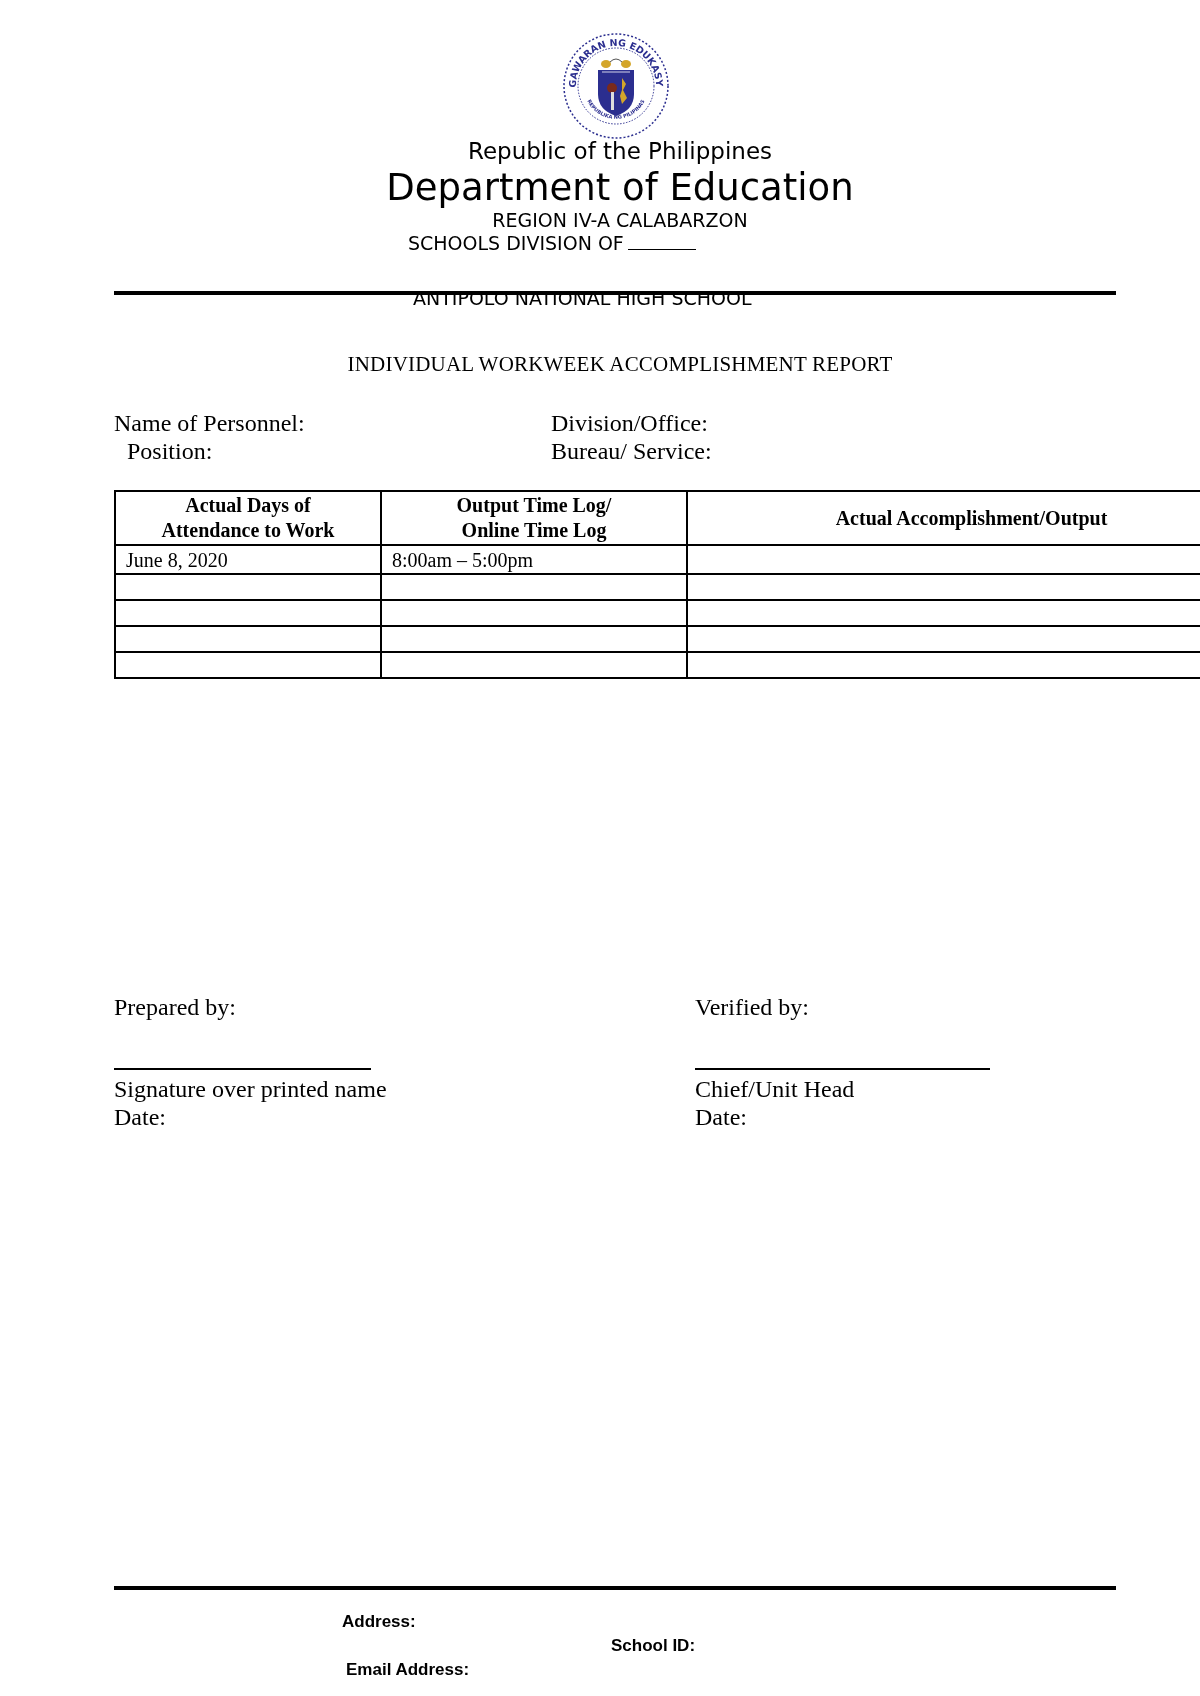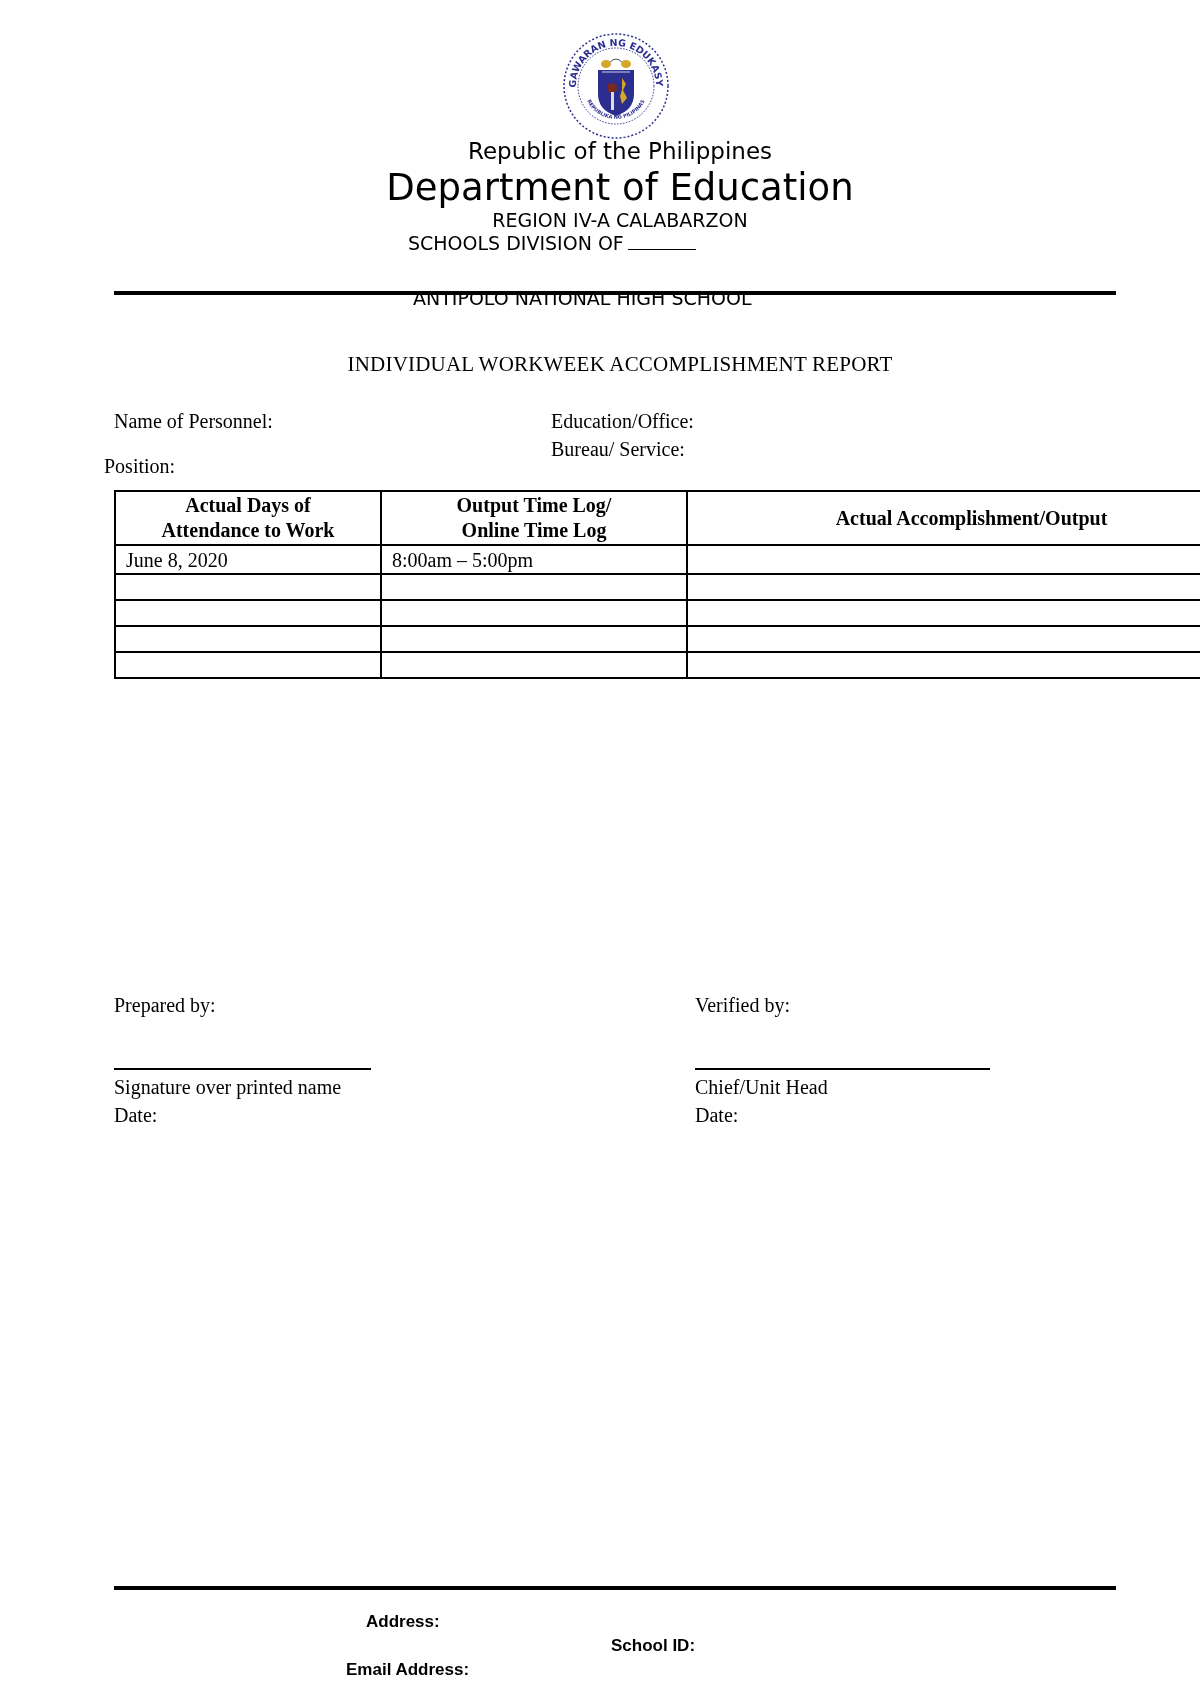--- a/index.html
+++ b/index.html
@@ -18,23 +18,23 @@
   #division { top: 232px; font-size: 19px; left: 408px; width: auto; text-align: left; }
   #school { top: 255px; font-size: 19px; left: 413px; width: auto; text-align: left; margin-top: 32px; }
   .blank-line { display: inline-block; width: 68px; border-bottom: 1.5px solid #000; height: 14px; vertical-align: baseline; margin-left: 4px; }
 
   .rule { left: 114px; width: 1002px; height: 4px; background: #000; }
   #rule-top { top: 291px; }
   #rule-bottom { top: 1586px; }
 
   #report-title { left: 0; width: 1240px; text-align: center; top: 352px; font-size: 21px; letter-spacing: 0.2px; }
 
-  .lbl { font-size: 20px; white-space: nowrap; }
+  .lbl { font-size: 24px; white-space: nowrap; }
   #lbl-name { left: 114px; top: 410px; }
-  #lbl-position { left: 104px; top: 438px; margin-top: 17px; }
+  #lbl-position { left: 127px; top: 438px; }
   #lbl-division { left: 551px; top: 410px; }
   #lbl-bureau { left: 551px; top: 438px; }
 
   #report-table { left: 114px; top: 490px; width: 1143px; border-collapse: collapse; table-layout: fixed; }
   #report-table th, #report-table td { border: 2px solid #000; padding: 0 10px; font-size: 20px; }
   #report-table th { font-weight: bold; text-align: center; line-height: 25px; height: 52px; }
   #report-table td { height: 24px; line-height: 24px; text-align: left; }
   #report-table tr.first-row td { height: 27px; }
   .c1 { width: 244px; }
   .c2 { width: 284px; }
@@ -43,21 +43,21 @@
   #sig-verified { left: 695px; top: 994px; }
   .sig-line { height: 2px; background: #000; }
   #line-prepared { left: 114px; top: 1068px; width: 257px; }
   #line-verified { left: 695px; top: 1068px; width: 295px; }
   #sig-name { left: 114px; top: 1076px; }
   #sig-date1 { left: 114px; top: 1104px; }
   #sig-chief { left: 695px; top: 1076px; }
   #sig-date2 { left: 695px; top: 1104px; }
 
   .foot { font-size: 17px; white-space: nowrap; }
-  #foot-address { left: 366px; top: 1612px; text-align: center; }
+  #foot-address { left: 342px; top: 1612px; text-align: center; }
   #foot-tel { left: 346px; top: 1722px; }
   #foot-email { left: 346px; top: 1660px; text-align: center; }
   #foot-schoolid { left: 611px; top: 1636px; }
 </style>
 </head>
 <body>
 
 <div id="logo" class="abs">
   <svg width="108" height="108" viewBox="0 0 108 108">
     <circle cx="54" cy="54" r="52" fill="#fff" stroke="#2b2e8f" stroke-width="1.5" stroke-dasharray="2 2"></circle>
@@ -92,21 +92,21 @@
   <span>SCHOOLS DIVISION OF</span><span class="blank-line"></span>
 </div>
 <div id="school" class="abs sans" style="white-space:nowrap;">ANTIPOLO NATIONAL HIGH SCHOOL</div>
 
 <div id="rule-top" class="abs rule"></div>
 
 <div id="report-title" class="abs serif">INDIVIDUAL WORKWEEK ACCOMPLISHMENT REPORT</div>
 
 <div id="lbl-name" class="abs serif lbl">Name of Personnel:</div>
 <div id="lbl-position" class="abs serif lbl">Position:</div>
-<div id="lbl-division" class="abs serif lbl">Education/Office:</div>
+<div id="lbl-division" class="abs serif lbl">Division/Office:</div>
 <div id="lbl-bureau" class="abs serif lbl">Bureau/ Service:</div>
 
 <table id="report-table" class="abs serif">
   <thead>
     <tr>
       <th class="c1">
         <div>Actual Days of</div>
         <div>Attendance to Work</div>
       </th>
       <th class="c2">

